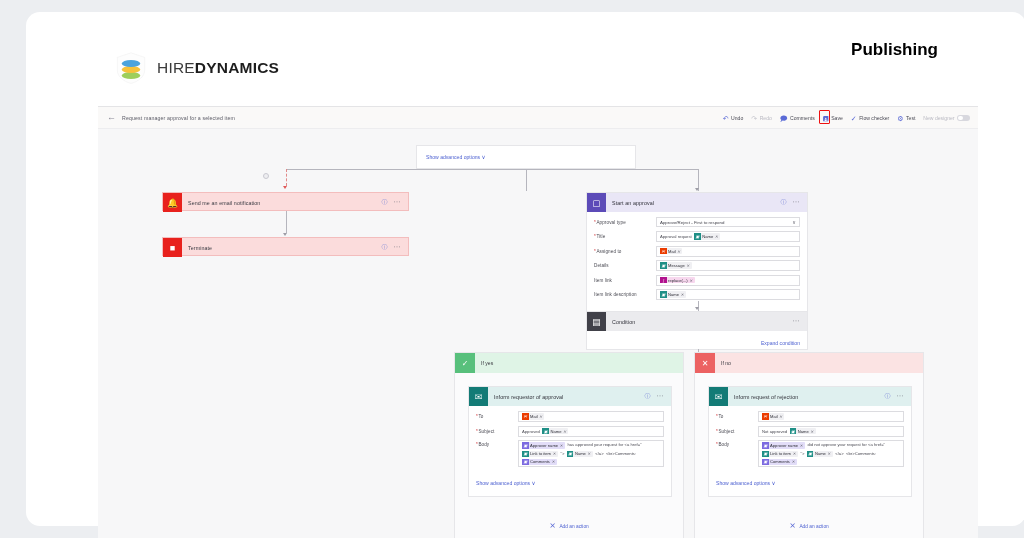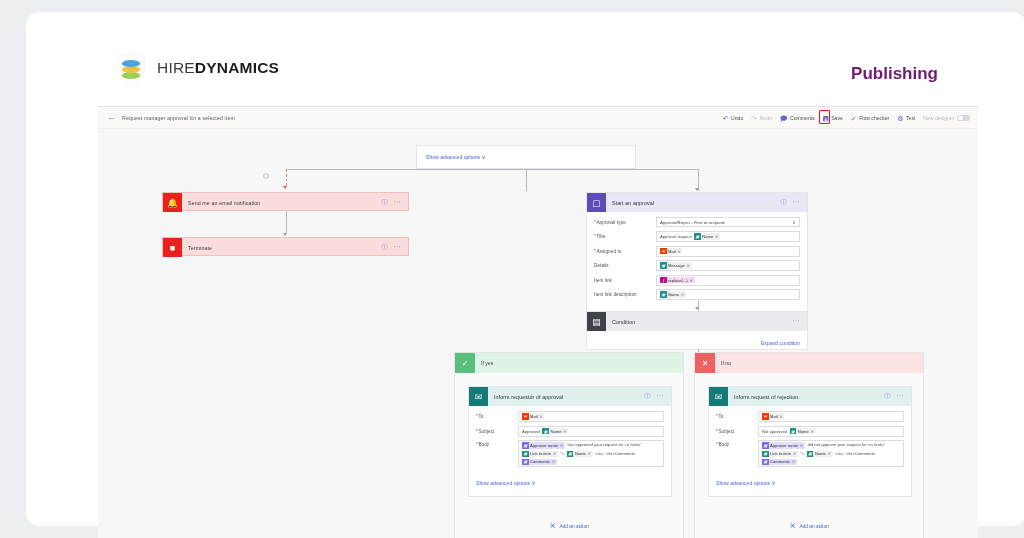--- a/index.html
+++ b/index.html
@@ -21,22 +21,22 @@
   }
   
   .brand { position: absolute; left: 88px; top: 38px; display: flex; align-items: center; gap: 9px; }
   .brand-mark { width: 34px; height: 36px; position: relative; }
   .brand-txt { line-height: 1.12; }
   .brand-l1 { font-size: 15.5px; letter-spacing: .2px; color: #3b3b3b; }
   .brand-l1 b { color: #1d1d1d; }
   .brand-l2 { font-size: 15.5px; letter-spacing: .2px; color: #6c6c6c; }
   .brand-l2 b { color: #2b2b2b; }
   .page-title {
-    position: absolute; right: 88px; top: 52px;
-    font-size: 17px; font-weight: bold; color: #701a75;
+    position: absolute; right: 88px; top: 28px;
+    font-size: 17px; font-weight: bold; color: #000000;
   }
   
   .designer {
     position: absolute; left: 72px; top: 94px; width: 880px; height: 444px;
     background: #f7f7f8; border-top: 1px solid #e4e4e6;
   }
   .cmdbar {
     position: relative; height: 22px; background: #faf9f8;
     border-bottom: 1px solid #ededef; display: flex; align-items: center;
   }

